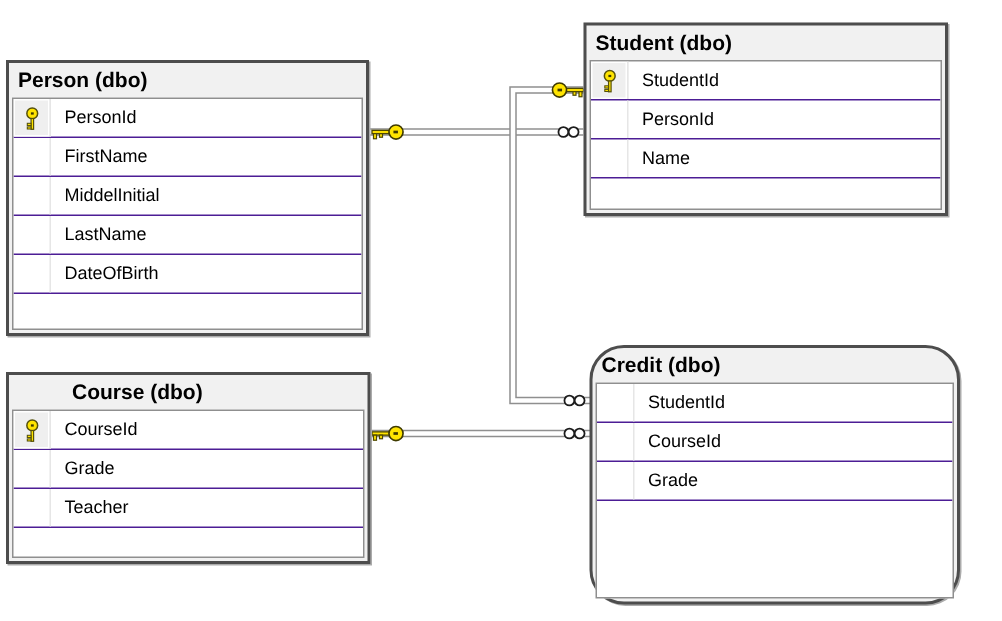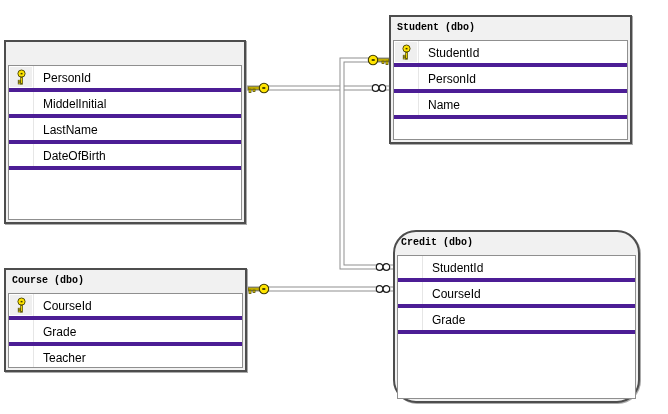--- a/index.html
+++ b/index.html
@@ -7,29 +7,29 @@
   #canvas{position:relative;overflow:hidden;background:#ffffff;}
   #connector-layer{position:absolute;left:0;top:0;pointer-events:none;}
 
   .db-table{
     position:absolute;box-sizing:border-box;
     background:#f1f1f1;border:2px solid #4d4d4d;
     box-shadow:1px 1px 0 #ababab;
   }
   .db-table .hdr{
     height:23px;line-height:22px;padding-left:6px;
-    font-size:10px;font-weight:bold;color:#000;
-    white-space:nowrap;overflow:hidden;font-family:Liberation Mono, monospace;
+    font-size:14px;font-weight:bold;color:#000;
+    white-space:nowrap;overflow:hidden;
   }
   .db-table .rows{
     position:absolute;left:2px;right:2px;top:23px;bottom:2px;
     background:#ffffff;border:1px solid #8f8f8f;
     overflow:hidden;
   }
-  .row{display:flex;height:26px;box-sizing:border-box;border-bottom:4px solid #4c1d95;text-align:center;}
+  .row{display:flex;height:26px;box-sizing:border-box;border-bottom:1px solid #4c1d95;text-align:center;}
   .icon-cell{
     width:25px;flex:none;box-sizing:border-box;
     border-right:1px solid #e6e6e6;
     display:flex;align-items:center;justify-content:center;
   }
   .icon-cell.key{background:#efefef;box-shadow:inset 0 0 0 1px #ffffff;}
   .col-name{
     font-size:12px;color:#000;padding-left:9px;line-height:25px;
     white-space:nowrap;
   }
@@ -70,32 +70,37 @@
         </g>
         <g>
           <path d="M 247 289 H 394" fill="none" stroke="#8f8f8f" stroke-width="5"></path>
           <path d="M 247 289 H 394" fill="none" stroke="#ffffff" stroke-width="3"></path>
           <use href="#key-left-sym" transform="translate(264 289)"></use>
           <use href="#infinity-sym" transform="translate(383 289)"></use>
         </g>
       </g>
   </svg>
 <div class="db-table" style="left: 4px; top: 40px; width: 242px; height: 184px;">
+    <div class="hdr">Person (dbo)</div>
     <div class="rows">
         <div class="row">
           <div class="icon-cell key">
             <svg width="11" height="16" viewBox="0 0 11 16">
               <circle cx="5.5" cy="4.6" r="3.6" fill="#ffe400" stroke="#55500a" stroke-width="1"></circle>
               <rect x="4.6" y="3.9" width="1.9" height="1.5" fill="#3f3b00"></rect>
               <rect x="4.7" y="8" width="1.7" height="7.2" fill="#ffe400" stroke="#55500a" stroke-width="0.8"></rect>
               <rect x="2.2" y="11.2" width="2.5" height="1.5" fill="#ffe400" stroke="#55500a" stroke-width="0.7"></rect>
               <rect x="2.2" y="13.6" width="2.5" height="1.4" fill="#ffe400" stroke="#55500a" stroke-width="0.7"></rect>
             </svg>
           </div>
           <span class="col-name">PersonId</span>
+        </div>
+        <div class="row">
+          <div class="icon-cell"></div>
+          <span class="col-name">FirstName</span>
         </div>
         <div class="row">
           <div class="icon-cell"></div>
           <span class="col-name">MiddelInitial</span>
         </div>
         <div class="row">
           <div class="icon-cell"></div>
           <span class="col-name">LastName</span>
         </div>
         <div class="row">
@@ -122,21 +127,21 @@
         <div class="row">
           <div class="icon-cell"></div>
           <span class="col-name">PersonId</span>
         </div>
         <div class="row">
           <div class="icon-cell"></div>
           <span class="col-name">Name</span>
         </div>
       </div>
   </div>
-    <div class="db-table" style="left: 4px; top: 268px; width: 243px; height: 104px;">
+    <div class="db-table" style="left: 4px; top: 248px; width: 243px; height: 128px; padding-left: 36px;">
     <div class="hdr">Course (dbo)</div>
     <div class="rows">
         <div class="row">
           <div class="icon-cell key">
             <svg width="11" height="16" viewBox="0 0 11 16">
               <circle cx="5.5" cy="4.6" r="3.6" fill="#ffe400" stroke="#55500a" stroke-width="1"></circle>
               <rect x="4.6" y="3.9" width="1.9" height="1.5" fill="#3f3b00"></rect>
               <rect x="4.7" y="8" width="1.7" height="7.2" fill="#ffe400" stroke="#55500a" stroke-width="0.8"></rect>
               <rect x="2.2" y="11.2" width="2.5" height="1.5" fill="#ffe400" stroke="#55500a" stroke-width="0.7"></rect>
               <rect x="2.2" y="13.6" width="2.5" height="1.4" fill="#ffe400" stroke="#55500a" stroke-width="0.7"></rect>

